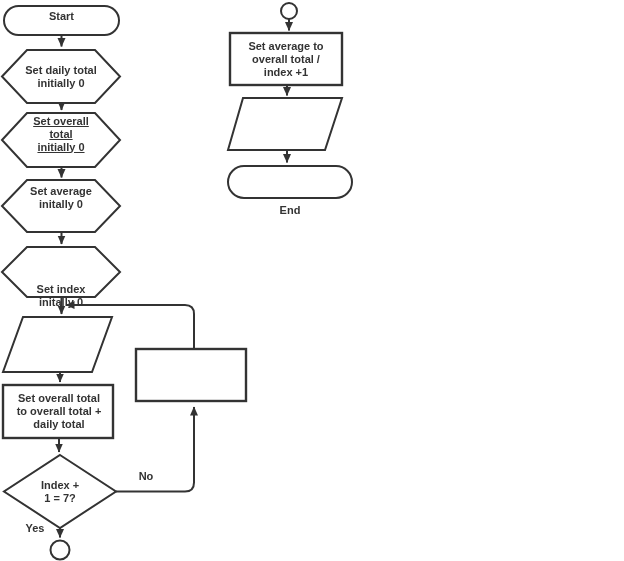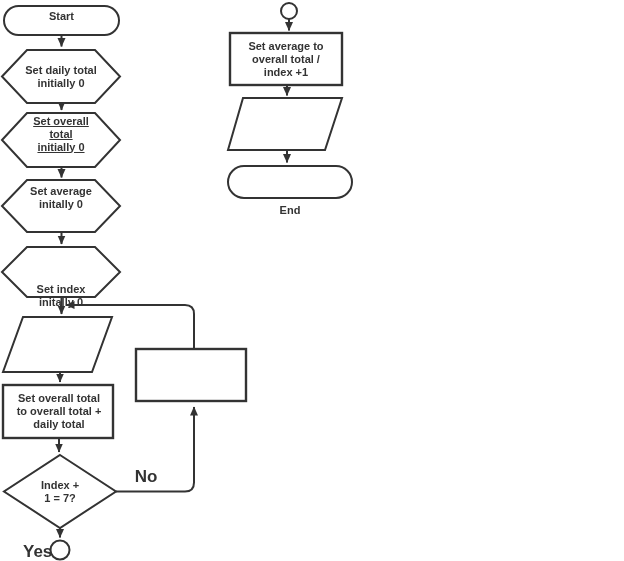--- a/index.html
+++ b/index.html
@@ -30,21 +30,21 @@
     font-size: 11px;
     line-height: 13px;
     color: #333333;
     white-space: pre-line;
     pointer-events: none;
   }
   .edge-lbl {
     position: absolute;
     font-family: "Liberation Sans", sans-serif;
     font-weight: bold;
-    font-size: 17px;
+    font-size: 11px;
     line-height: 13px;
     color: #333333;
     text-align: center;
   }
 </style>
 </head>
 <body>
 
 <div class="canvas">
 
@@ -99,15 +99,15 @@
 to overall total +
 daily total</div>
   <div class="lbl" style="left:20px; top:457px; width:80px; height:69px;text-align:center;">Index +
 1 = 7?</div>
   <div class="lbl" style="left:230px; top:33px; width:112px; height:52px;">Set average to
 overall total /
 index +1</div>
   <div class="lbl" style="left:228px; top:166px; width:124px; height:32px;margin-top:28px;">End</div>
 
   <div class="edge-lbl" style="left:132px; top:470px; width:28px;">No</div>
-  <div class="edge-lbl" style="left:23px; top:522px; width:24px;margin-top:23px;">Yes</div>
+  <div class="edge-lbl" style="left:23px; top:522px; width:24px;">Yes</div>
 
 </div>
 
 </body></html>

